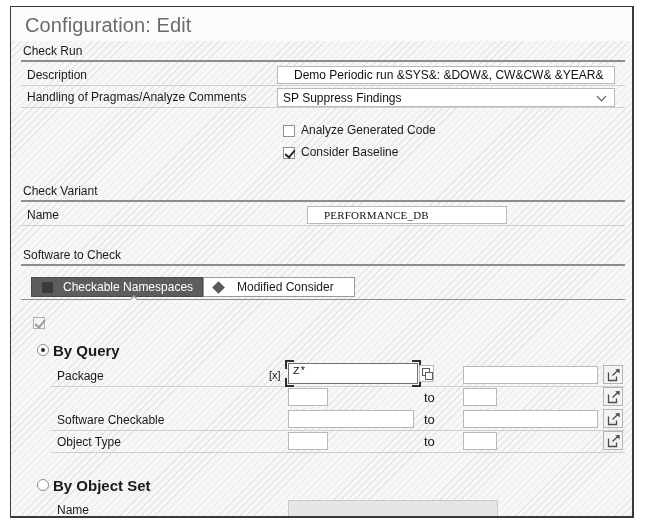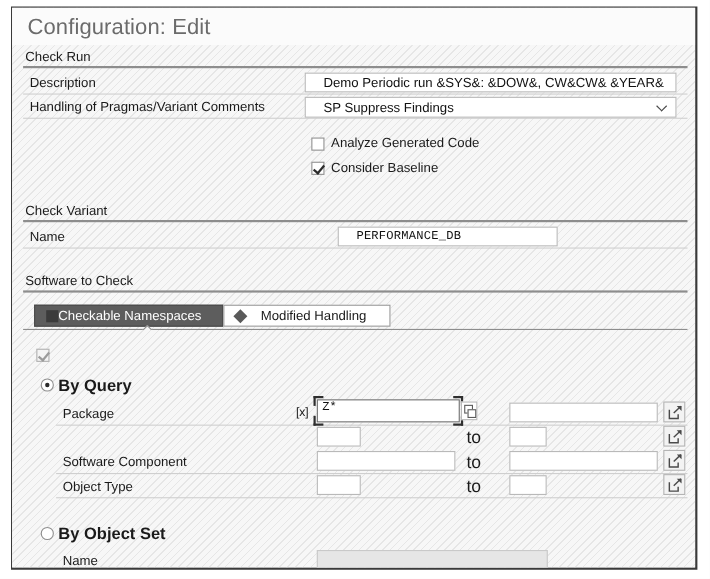--- a/index.html
+++ b/index.html
@@ -131,42 +131,42 @@
     height: 18px;
     font-family: "Liberation Sans", sans-serif;
     font-size: 12px;
     color: #111;
     padding: 0 16px;
     line-height: 16px;
     white-space: nowrap;
     overflow: hidden;
   }
   .inp.mono {
-    font-family: Liberation Mono, monospace;
+    font-family: Liberation Serif, serif;
     font-size: 11px;
     letter-spacing: .2px;
   }
   .inp.disabled {
     background: #e6e6e6;
     border-color: #c9c9c9;
     color: #8a8a8a;
   }
   .inp.empty { color: transparent; }
 
   
   .ddl {
     position: absolute;
     box-sizing: border-box;
     background: #ffffff;
     border: 1px solid #b9b9b9;
     height: 19px;
   }
   .ddl .val {
     position: absolute;
-    left: 16px; top: 2px;
+    left: 5px; top: 2px;
     font-size: 12px;
     color: #111;
     white-space: nowrap;
   }
   .ddl .chev {
     position: absolute;
     right: 6px; top: 3px;
     width: 10px; height: 10px;
   }
   .ddl .chev::before {
@@ -347,21 +347,21 @@
     left: 1px; top: 3px;
     width: 7px; height: 7px;
     background: #f7f7f7;
     border-left: 1px solid #8d8d8d;
     border-top: 1px solid #8d8d8d;
     transform: rotate(45deg);
   }
 
   .to-lbl {
     position: absolute;
-    font-size: 16px;
+    font-size: 13px;
     color: #1a1a1a;
   }
   .xbr {
     position: absolute;
     font-family: "Liberation Sans", sans-serif;
     font-size: 11px;
     color: #1a1a1a;
     white-space: nowrap;
   }
 </style>
@@ -381,21 +381,21 @@
         <div class="rule"></div>
       </div>
 
       <div class="row" style="top:57px;">
         <div class="rlabel">Description</div>
         <div class="sep"></div>
       </div>
       <div class="inp" style="left:266px; top:59px; width:338px;">Demo Periodic run &amp;SYS&amp;: &amp;DOW&amp;, CW&amp;CW&amp; &amp;YEAR&amp;</div>
 
       <div class="row" style="top:79px;">
-        <div class="rlabel">Handling of Pragmas/Variant Comments</div>
+        <div class="rlabel">Handling of Pragmas/Analyze Comments</div>
         <div class="sep"></div>
       </div>
       <div class="ddl" style="left:266px; top:81px; width:338px;">
         <div class="val">SP Suppress Findings</div>
         <div class="chev"></div>
       </div>
 
       <div class="cb" style="left:272px; top:118px;"></div>
       <div class="cblabel" style="left:290px; top:116px;">Analyze Generated Code</div>
 
@@ -416,27 +416,27 @@
       <div class="section" style="top:240px;">
         <div class="lbl">Software to Check</div>
         <div class="rule"></div>
       </div>
 
       <div class="tabstrip">
         <div class="tab active" style="left:0px; width:172px; padding-left:10px;">
           <span class="ticon">
               <span class="sq-icon"></span>
             </span>
-          <span class="tlabel" style="">Checkable Namespaces</span>
+          <span class="tlabel" style="margin-left:10px;">Checkable Namespaces</span>
         </div>
         <div class="tab inactive" style="left:172px; width:152px; padding-left:10px;">
           <span class="ticon">
               <span class="dia-icon"></span>
             </span>
-          <span class="tlabel" style="margin-left:14px;">Modified Handling</span>
+          <span class="tlabel" style="margin-left:14px;">Modified Consider</span>
         </div>
       </div>
       <div class="tabline"></div>
       <div class="tabcaret"></div>
 
       <div class="cb dis checked" style="left:22px; top:310px;"></div>
 
       <div class="rb sel" style="left:26px; top:337px;"></div>
       <div class="rblabel" style="left:42px; top:335px;">By Query</div>
 
@@ -470,21 +470,21 @@
       <div class="inp empty" style="left:452px; top:381px; width:34px;"></div>
       <div class="msel" style="left:592px; top:380px;">
         <svg width="14" height="14" viewBox="0 0 14 14">
           <path d="M1.5 4.5 V12.5 H9.5 V8.5" fill="none" stroke="#4a4a4a" stroke-width="1.3"></path>
           <path d="M5.5 7.5 L12 1.3" fill="none" stroke="#4a4a4a" stroke-width="1.3"></path>
           <path d="M8.2 1.2 H12.6 V5.6 Z" fill="#4a4a4a"></path>
         </svg>
       </div>
 
       <div class="row" style="left:40px; width:574px; top:402px;">
-        <div class="rlabel">Software Component</div>
+        <div class="rlabel">Software Checkable</div>
         <div class="sep"></div>
       </div>
       <div class="inp empty" style="left:277px; top:403px; width:126px;"></div>
       <div class="to-lbl" style="left:413px; top:405px;">to</div>
       <div class="inp empty" style="left:452px; top:403px; width:135px;"></div>
       <div class="msel" style="left:592px; top:402px;">
         <svg width="14" height="14" viewBox="0 0 14 14">
           <path d="M1.5 4.5 V12.5 H9.5 V8.5" fill="none" stroke="#4a4a4a" stroke-width="1.3"></path>
           <path d="M5.5 7.5 L12 1.3" fill="none" stroke="#4a4a4a" stroke-width="1.3"></path>
           <path d="M8.2 1.2 H12.6 V5.6 Z" fill="#4a4a4a"></path>

